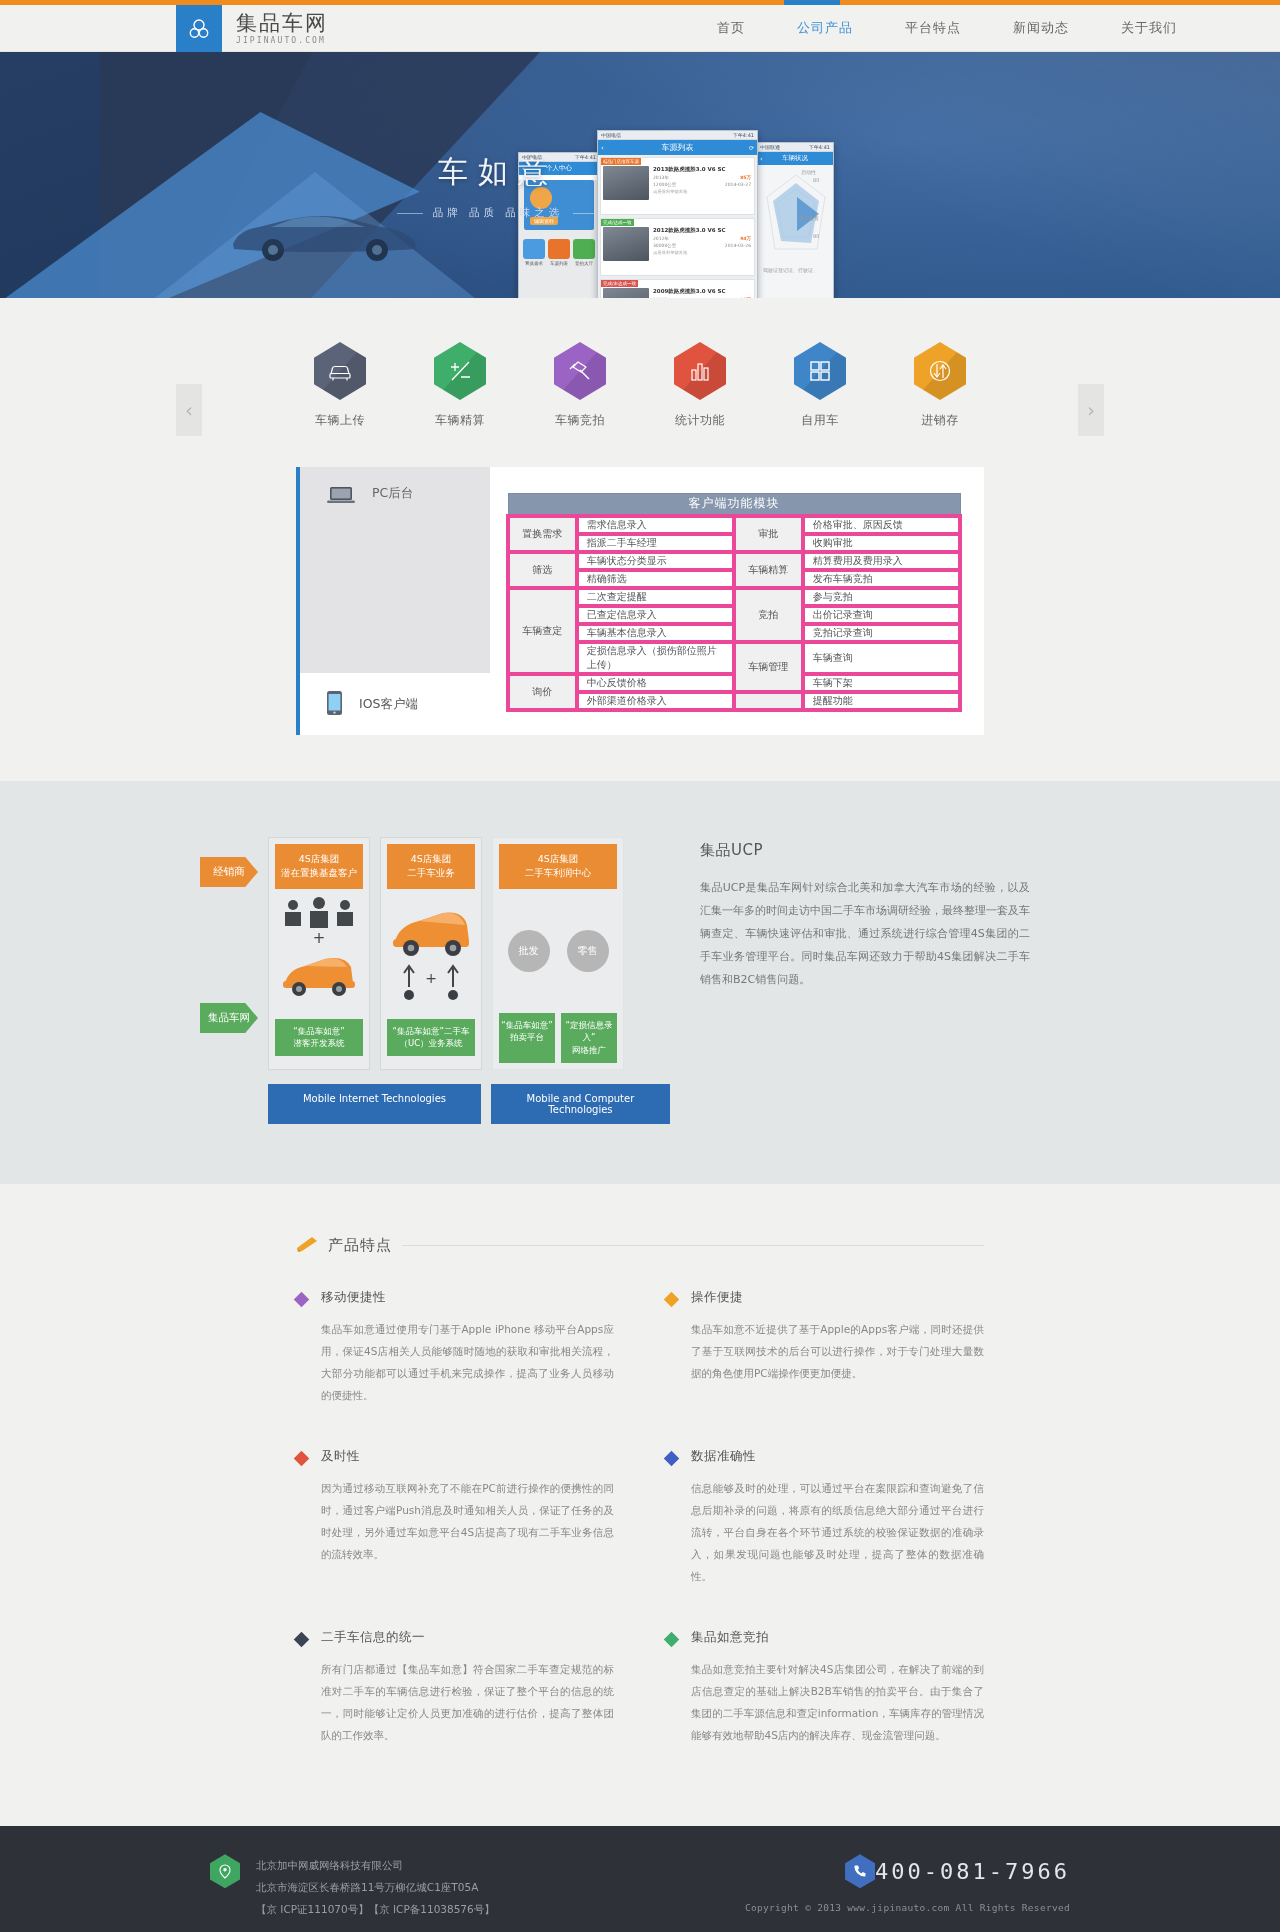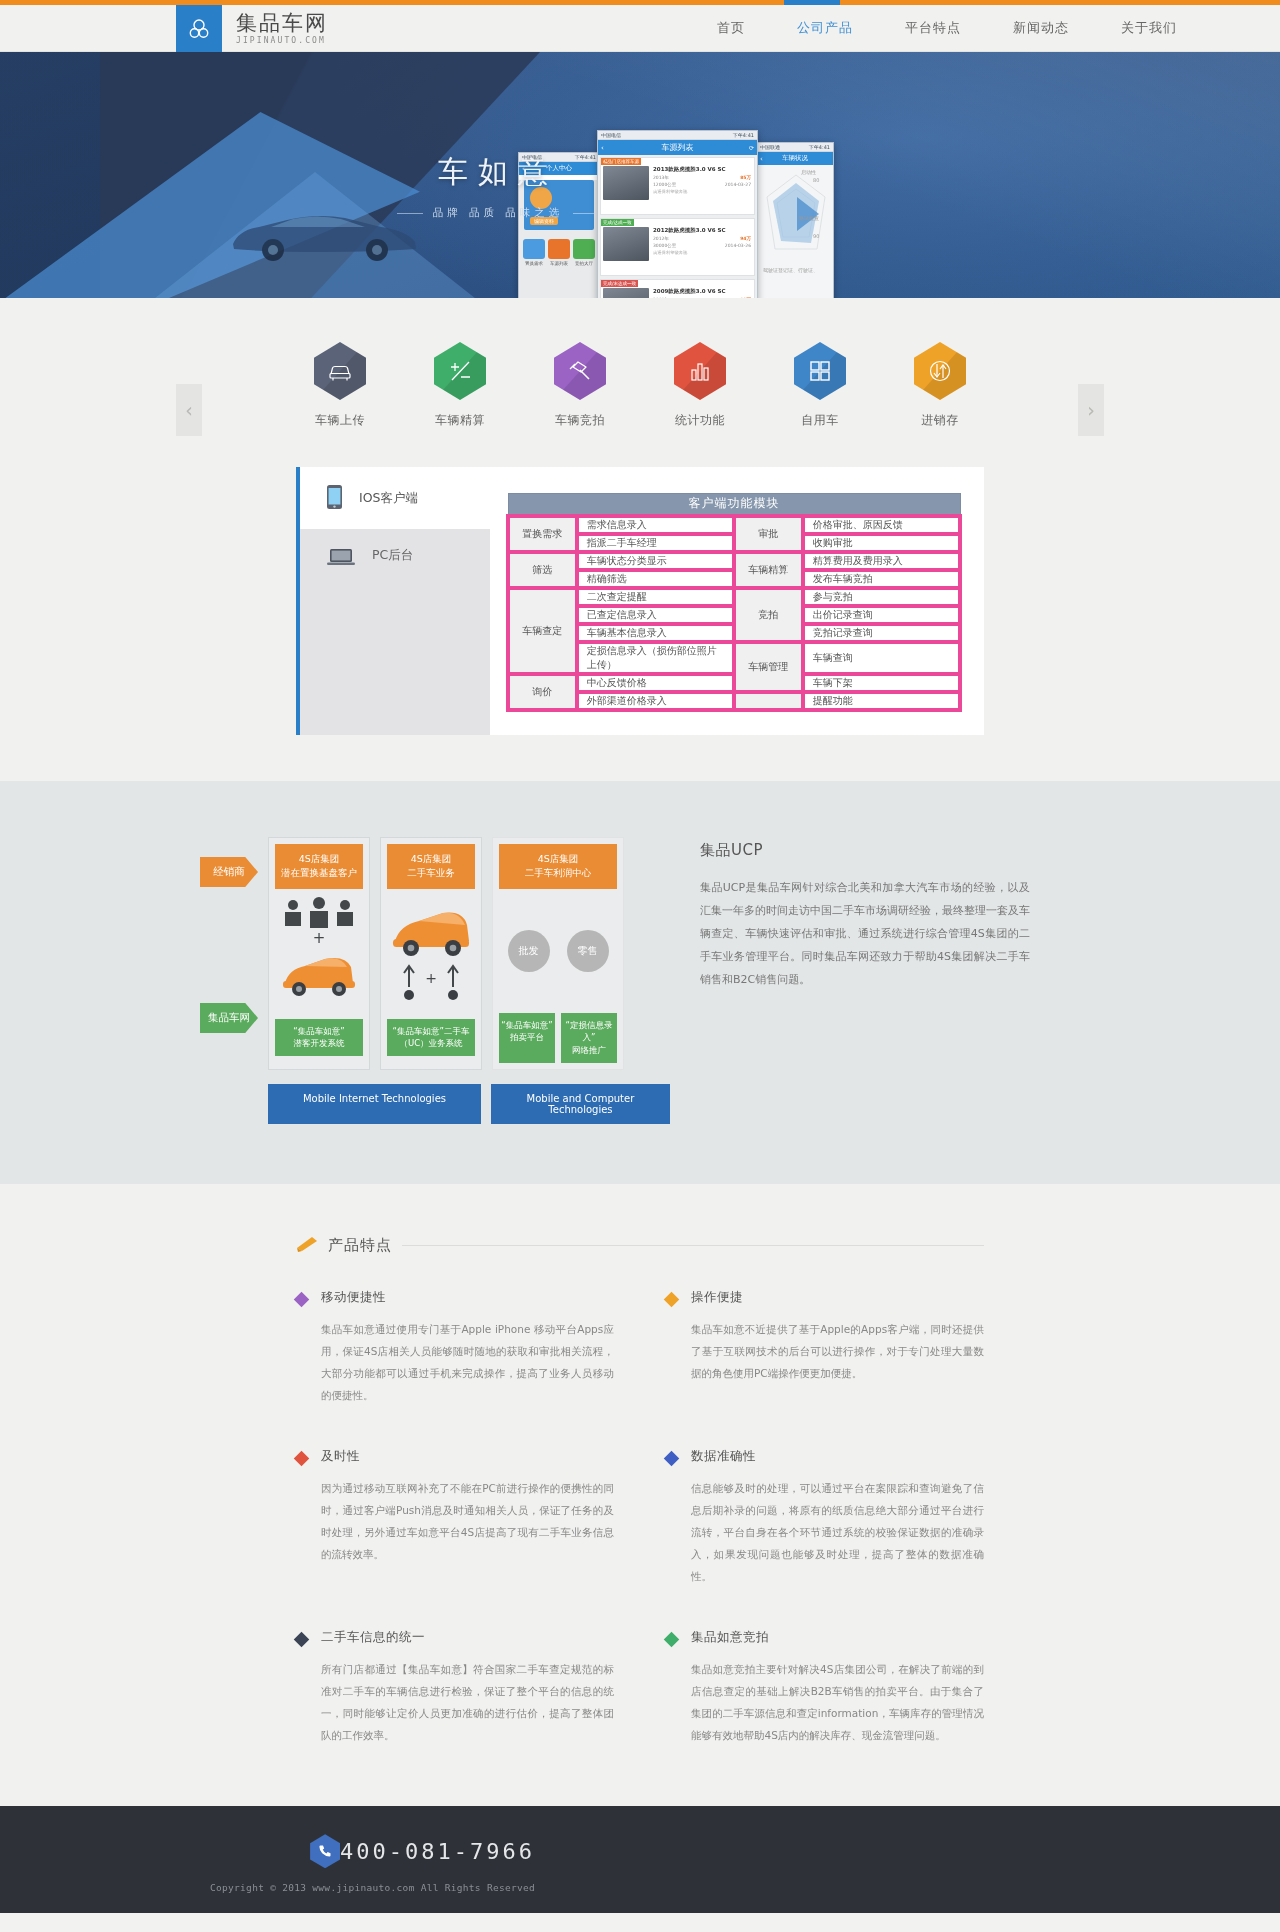--- a/index.html
+++ b/index.html
@@ -233,21 +233,21 @@
   }
   .bluebar {
     background: #2d6cb3; color: #fff; font-size: 10px; text-align: center;
     padding: 9px 4px; margin-top: 14px;
   }
   .ucp-text { width: 330px; padding-top: 4px; }
   .ucp-title { font-size: 15px; color: #555; margin-bottom: 16px; letter-spacing: .5px; }
   .ucp-body { font-size: 11px; color: #777; line-height: 2.1; text-align: justify; }
 
   
-  .features { background: #f1f1ef; padding: 52px 0 60px; }
+  .features { background: #f1f1ef; padding: 52px 0 80px; }
   .feat-head {
     width: 688px; margin: 0 auto 34px; display: flex; align-items: center; gap: 10px;
   }
   .feat-head .ttl { font-size: 15px; color: #555; letter-spacing: 1px; }
   .feat-head .rule { flex: 1; height: 1px; background: #dcdcda; }
   .feat-grid {
     width: 688px; margin: 0 auto; display: grid; grid-template-columns: 1fr 1fr;
     column-gap: 52px; row-gap: 42px;
   }
   .feat { display: flex; gap: 14px; }
@@ -536,39 +536,39 @@
         </div>
         <div class="hexlabel">进销存</div>
       </div>
 
     </div>
   </div>
 
   <div class="panelwrap">
     <div class="panel">
       <div class="panel-side">
+        <div class="side-item inactive">
+          <span>
+            <svg width="30" height="20" viewBox="0 0 30 20">
+              <rect x="4" y="2" width="22" height="13" rx="1.5" fill="#4e5560"></rect>
+              <rect x="5.6" y="3.6" width="18.8" height="9.8" fill="#9aa3ae"></rect>
+              <rect x="1" y="15.5" width="28" height="2.6" rx="1.3" fill="#6b737e"></rect>
+            </svg>
+          </span>
+          <span>PC后台</span>
+        </div>
         <div class="side-item">
           <span>
             <svg width="17" height="26" viewBox="0 0 17 26">
               <rect x="1" y="1" width="15" height="24" rx="2.5" fill="#5b6470"></rect>
               <rect x="2.6" y="4" width="11.8" height="16.5" fill="#8fd0f5"></rect>
               <circle cx="8.5" cy="22.6" r="1.2" fill="#c6ccd3"></circle>
             </svg>
           </span>
           <span>IOS客户端</span>
-        </div>
-        <div class="side-item inactive">
-          <span>
-            <svg width="30" height="20" viewBox="0 0 30 20">
-              <rect x="4" y="2" width="22" height="13" rx="1.5" fill="#4e5560"></rect>
-              <rect x="5.6" y="3.6" width="18.8" height="9.8" fill="#9aa3ae"></rect>
-              <rect x="1" y="15.5" width="28" height="2.6" rx="1.3" fill="#6b737e"></rect>
-            </svg>
-          </span>
-          <span>PC后台</span>
         </div>
       </div>
 
       <div class="panel-main">
         <table class="fmod">
           <thead>
             <tr>
                 <th colspan="4">客户端功能模块</th>
               </tr>
           </thead>
@@ -789,20 +789,33 @@
         <div>
           <div class="feat-ttl">集品如意竞拍</div>
           <div class="feat-body">集品如意竞拍主要针对解决4S店集团公司，在解决了前端的到店信息查定的基础上解决B2B车销售的拍卖平台。由于集合了集团的二手车源信息和查定information，车辆库存的管理情况能够有效地帮助4S店内的解决库存、现金流管理问题。</div>
         </div>
       </div>
     </div>
   </div>
 
   <div class="footer">
     <div class="footer-inner">
+      <div class="f-left">
+        <div class="f-pin">
+          <svg width="12" height="15" viewBox="0 0 12 15">
+            <path d="M6 1 C3.2 1 1 3.2 1 6 C1 9.6 6 14 6 14 C6 14 11 9.6 11 6 C11 3.2 8.8 1 6 1 Z" fill="none" stroke="#fff" stroke-width="1.1"></path>
+            <circle cx="6" cy="5.8" r="1.7" fill="#fff"></circle>
+          </svg>
+        </div>
+        <div class="f-addr">
+          <div>北京加中网威网络科技有限公司</div>
+          <div>北京市海淀区长春桥路11号万柳亿城C1座T05A</div>
+          <div>【京 ICP证111070号】【京 ICP备11038576号】</div>
+        </div>
+      </div>
 
       <div class="f-right">
         <div class="f-phone-row">
           <div class="f-tel-ic">
             <svg width="14" height="14" viewBox="0 0 14 14">
               <path d="M2.6 1.5 L5 1.5 L6.2 4.4 L4.7 5.6 Q6 8.4 8.4 9.6 L9.6 8 L12.5 9.2 L12.5 11.6
                        Q12.5 12.6 11.4 12.5 Q7.4 12.2 4.2 9.2 Q1.4 6.2 1.4 2.7 Q1.4 1.5 2.6 1.5 Z" fill="#fff"></path>
             </svg>
           </div>
           <div class="f-tel">400-081-7966</div>

